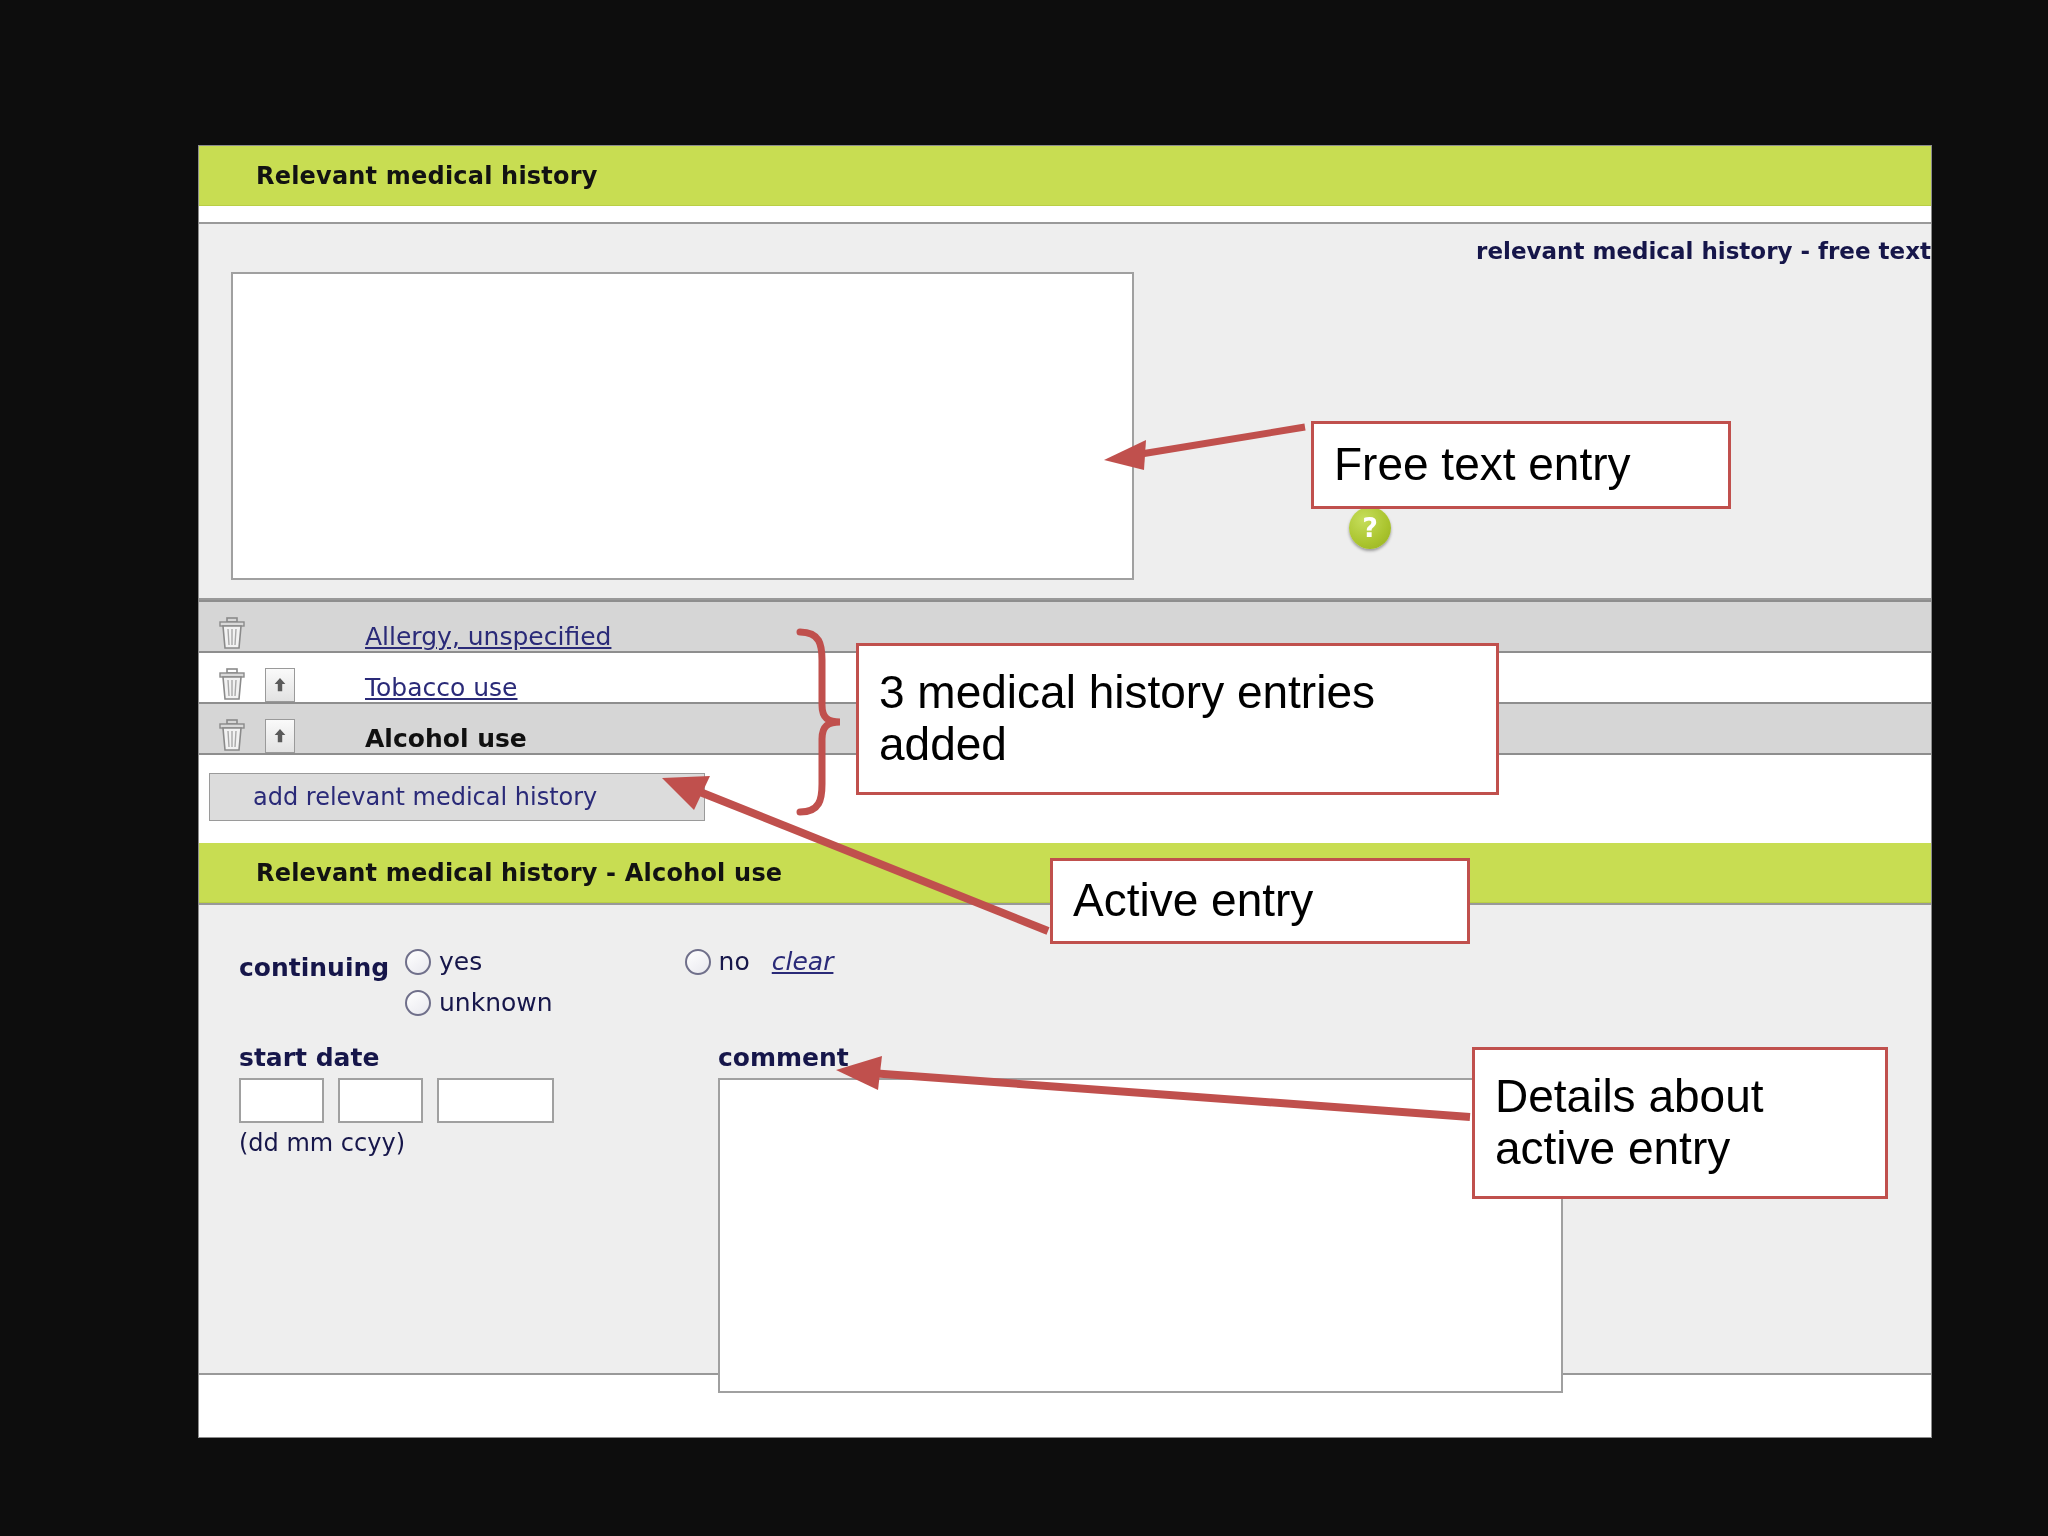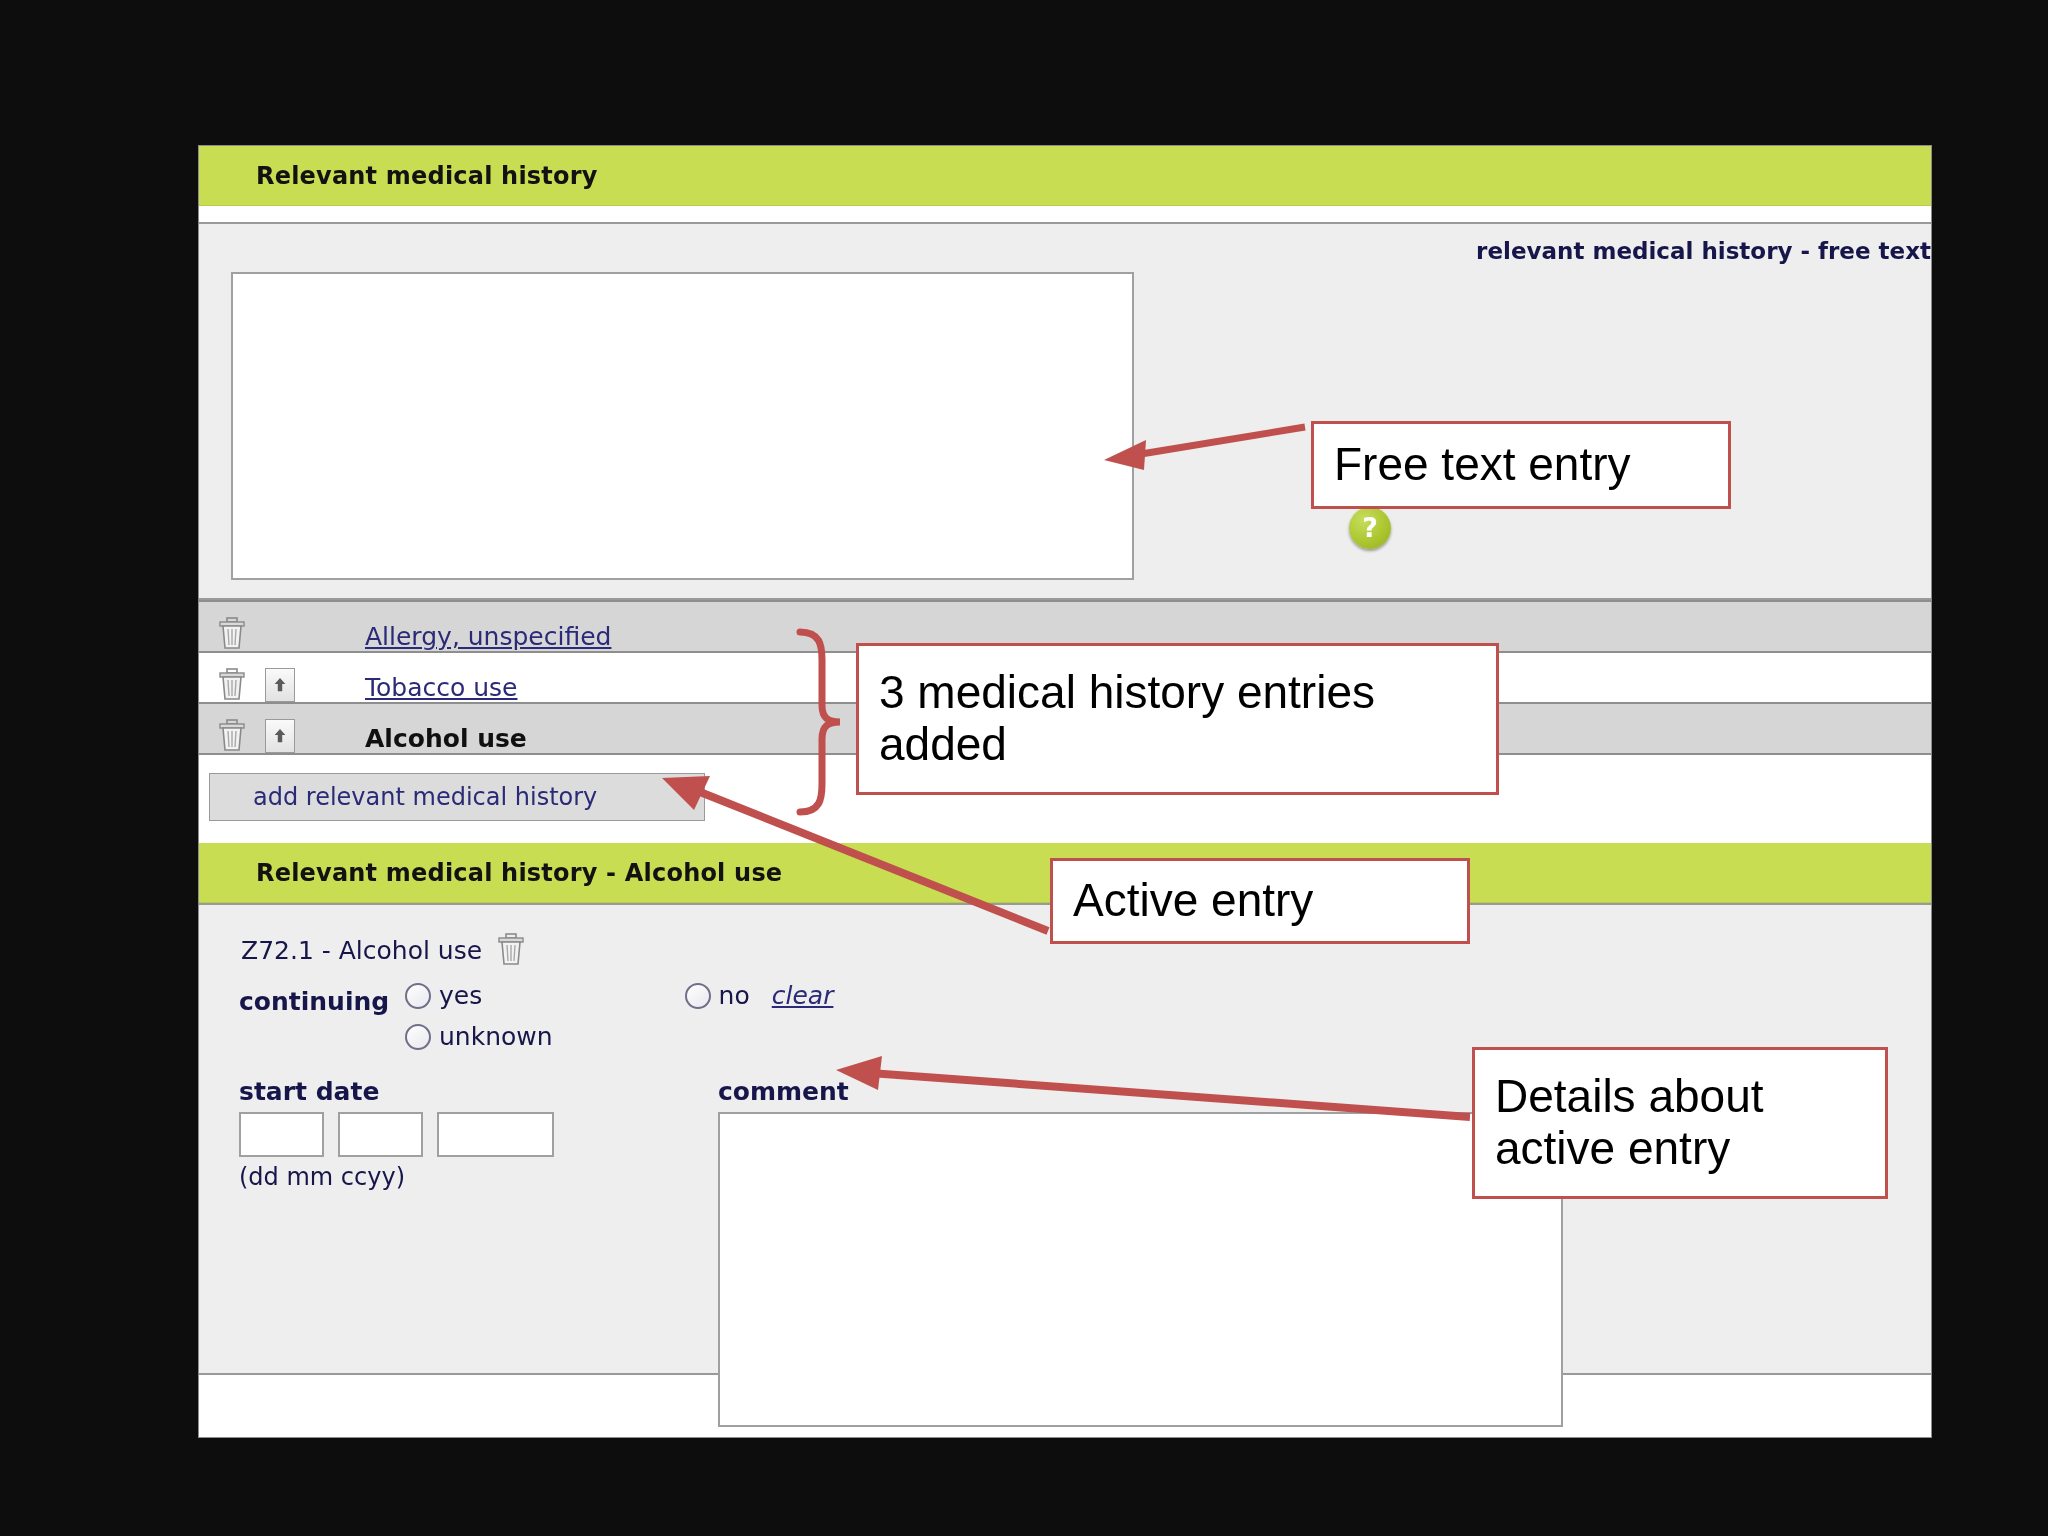--- a/index.html
+++ b/index.html
@@ -341,33 +341,20 @@
   <div id="add-row">
     <div id="add-button">add relevant medical history</div>
   </div>
 
   <div class="green-header">
     <div class="gh-text">Relevant medical history - Alcohol use</div>
   </div>
 
   <div id="detail-body">
 
-    <div id="code-line">
-      <span>Z72.1 - Alcohol use</span>
-      <span class="trash">
-        <svg viewBox="0 0 30 34" width="30" height="34">
-          <rect x="10" y="1" width="10" height="4" fill="none" stroke="#8a8a8a" stroke-width="1.6"></rect>
-          <rect x="3" y="5" width="24" height="4" fill="#d9d9d9" stroke="#8a8a8a" stroke-width="1.4"></rect>
-          <path d="M6 9 L8 31 L22 31 L24 9 Z" fill="#f2f2f2" stroke="#8a8a8a" stroke-width="1.6"></path>
-          <line x1="11" y1="12" x2="12" y2="28" stroke="#a8a8a8" stroke-width="1.4"></line>
-          <line x1="15" y1="12" x2="15" y2="28" stroke="#a8a8a8" stroke-width="1.4"></line>
-          <line x1="19" y1="12" x2="18" y2="28" stroke="#a8a8a8" stroke-width="1.4"></line>
-        </svg>
-      </span>
-    </div>
 
     <div id="continuing-row">
       <div id="continuing-label">continuing</div>
 
       <div class="radio-col">
         <div class="radio-item">
           <span class="radio-dot"></span>
           <span class="radio-label">yes</span>
         </div>
         <div class="radio-item">

